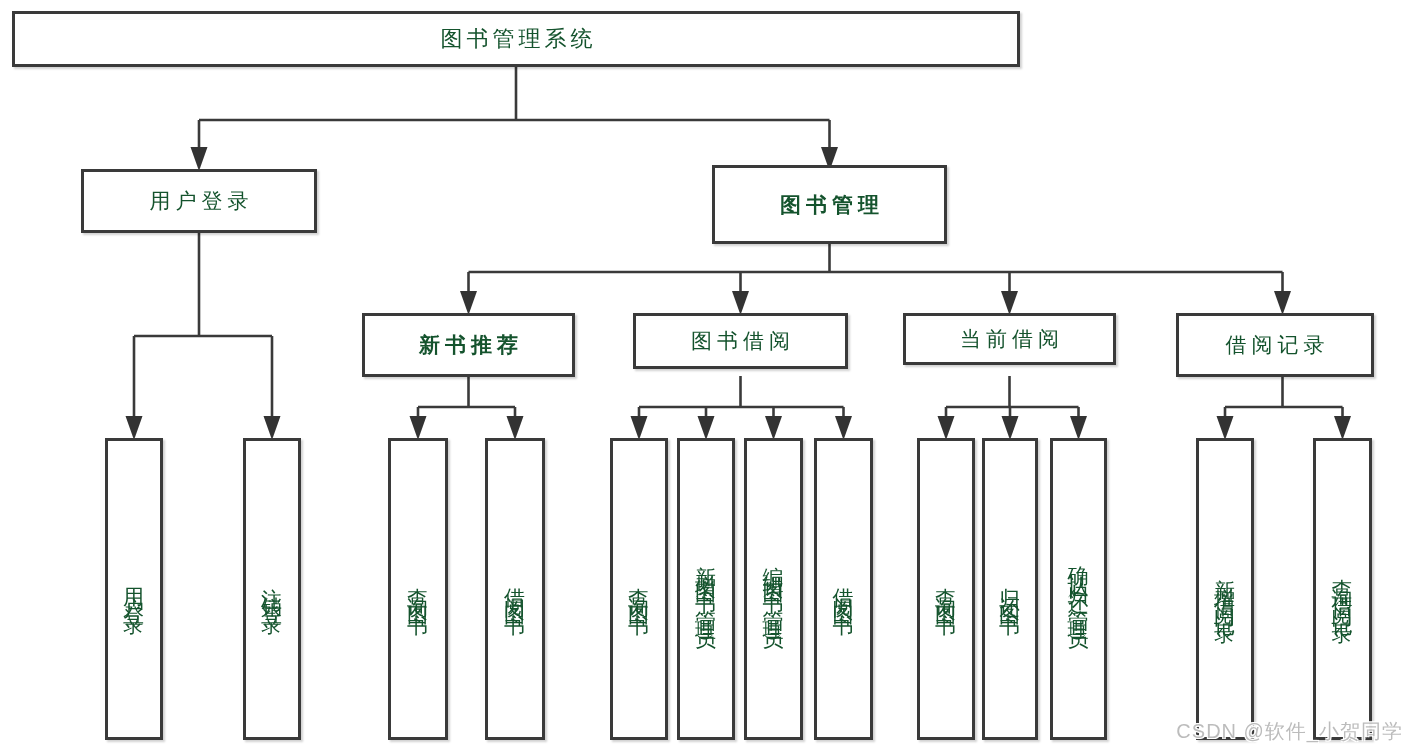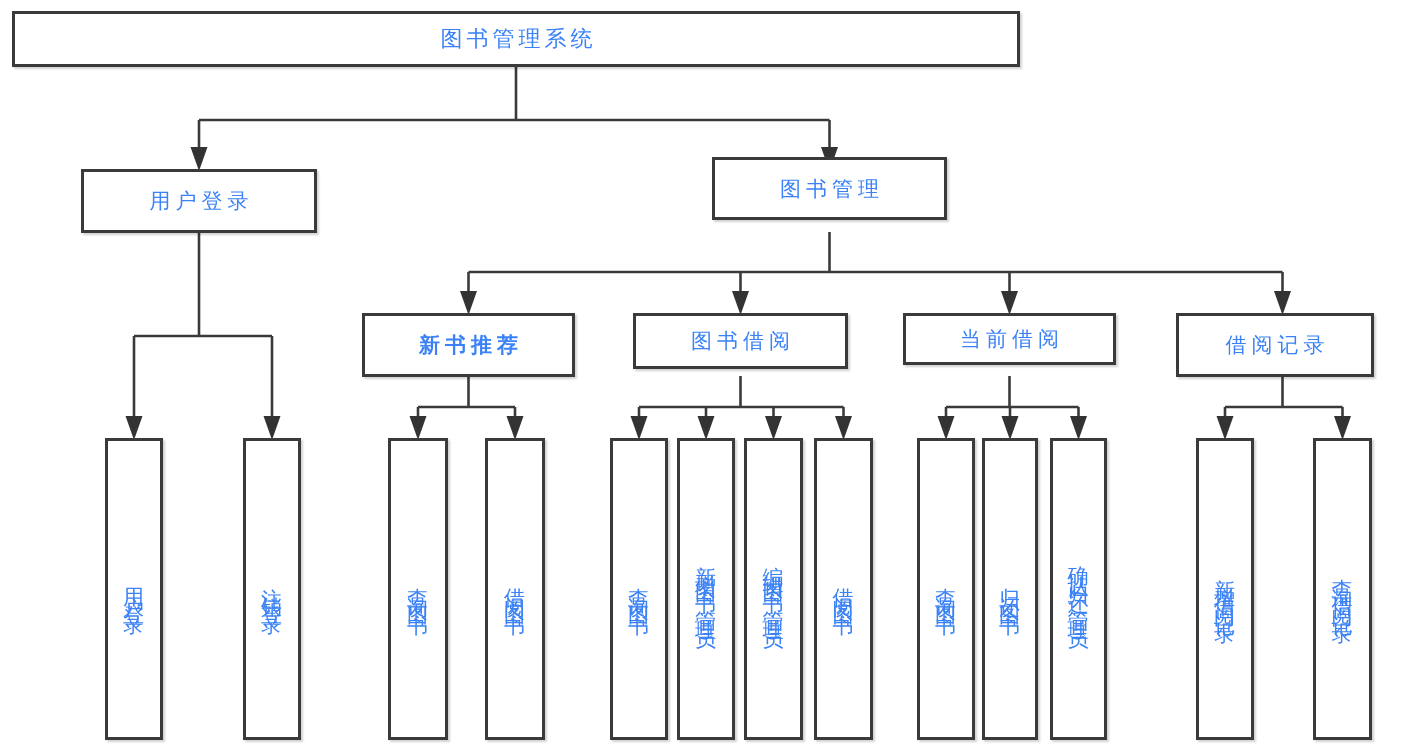--- a/index.html
+++ b/index.html
@@ -37,21 +37,21 @@
     stroke: none;
   }
   .node {
     position: absolute;
     background: #ffffff;
     border: 3px solid #3a3a3a;
     box-sizing: border-box;
     display: flex;
     align-items: center;
     justify-content: center;
-    color: #3b82f6;
+    color: #14532d;
     box-shadow: 2px 2px 2px rgba(0,0,0,0.18);
   }
   .node.h-text {
     font-size: 21px;
     letter-spacing: 5px;
     text-indent: 5px; 
     white-space: nowrap;
   }
   .node.title-node {
     font-size: 22px;
@@ -134,21 +134,21 @@
       <path d="M 1342.5 407 V 420"></path>
       <polygon points="1334,416 1351,416 1342.5,440"></polygon>
     </svg>
   <div id="nodes-layer">
       <div class="node h-text title-node" style="left: 12px; top: 11px; width: 1008px; height: 56px;">
         <span>图书管理系统</span>
       </div>
       <div class="node h-text" style="left: 81px; top: 169px; width: 236px; height: 64px;">
         <span>用户登录</span>
       </div>
-      <div class="node h-text" style="left: 712px; top: 157px; width: 235px; height: 63px;">
+      <div class="node h-text" style="left: 712px; top: 165px; width: 235px; height: 79px; font-weight: bold;">
         <span>图书管理</span>
       </div>
       <div class="node h-text" style="left: 362px; top: 313px; width: 213px; height: 64px; font-weight: bold;">
         <span>新书推荐</span>
       </div>
       <div class="node h-text" style="left: 633px; top: 313px; width: 215px; height: 56px;">
         <span>图书借阅</span>
       </div>
       <div class="node h-text" style="left: 903px; top: 313px; width: 213px; height: 52px;">
         <span>当前借阅</span>
@@ -189,13 +189,14 @@
       <div class="node v-text" style="left: 1050px; top: 438px; width: 57px; height: 302px;">
         <span>确认归还（管理员）</span>
       </div>
       <div class="node v-text" style="left: 1196px; top: 438px; width: 58px; height: 302px;">
         <span>新增借阅记录</span>
       </div>
       <div class="node v-text" style="left: 1313px; top: 438px; width: 59px; height: 302px;">
         <span>查询借阅记录</span>
       </div>
     </div>
+  <div class="watermark">CSDN @软件_小贺同学</div>
 </div>
 
 </body></html>

